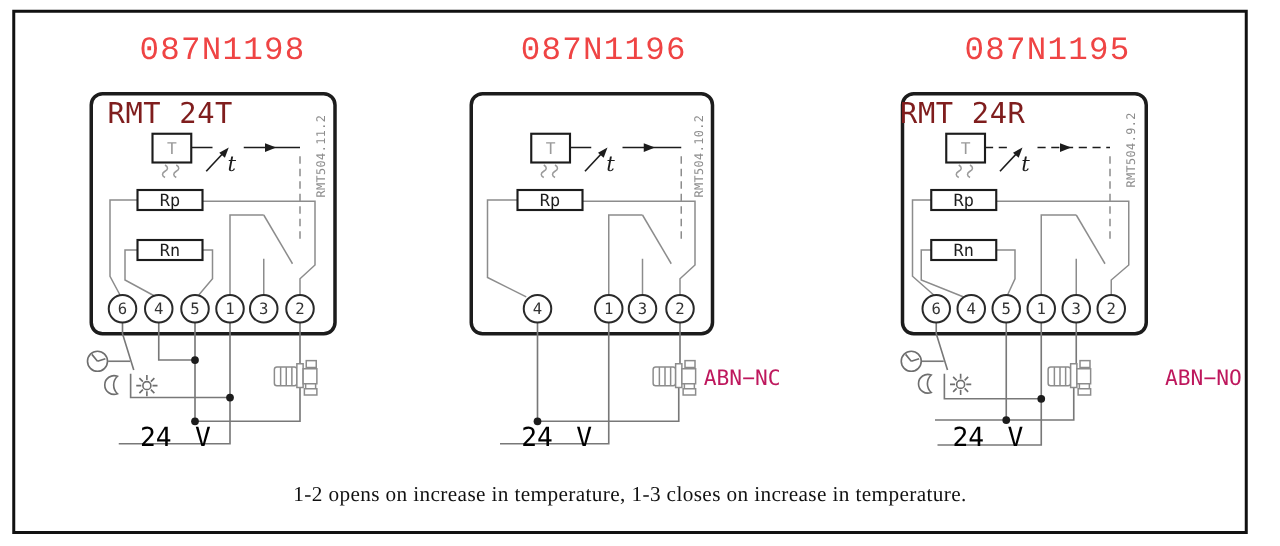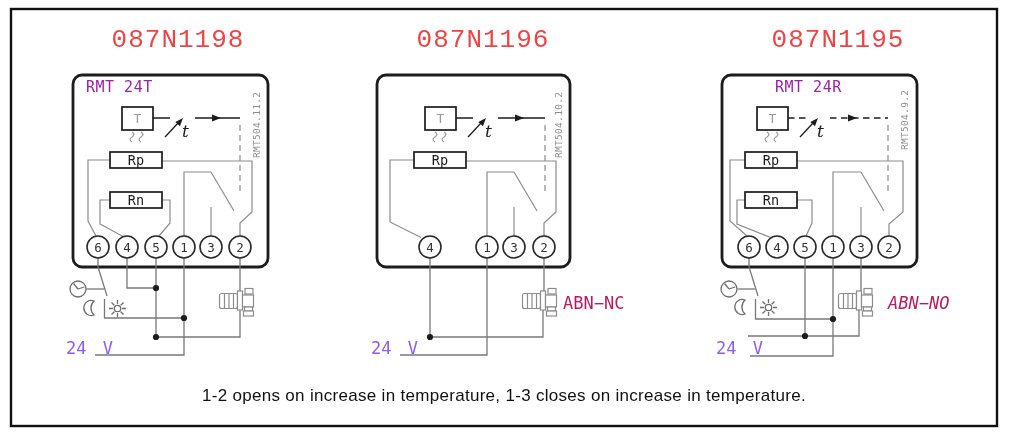--- a/index.html
+++ b/index.html
@@ -2,24 +2,24 @@
 <html><head>
 <meta charset="utf-8">
 <style>
   html,body{margin:0;padding:0;background:#fff;}
   #stage{position:relative;width:1024px;height:437px;background:#fff;overflow:hidden;
          font-family:"Liberation Sans",sans-serif;}
   #stage svg{position:absolute;left:0;top:0;}
   .abs{position:absolute;white-space:nowrap;}
   .part-number{font-family:Liberation Mono, monospace;font-size:26px;letter-spacing:1px;
                color:#ef4444;transform:translateX(-50%);font-weight:500;}
-  .model-name{font-family:"DejaVu Sans Mono",monospace;font-size:15px;letter-spacing:0.5px;color:#a21caf;}
-  .supply-label{font-family:"DejaVu Sans Mono",monospace;font-size:17px;word-spacing:6px;color:#8b5cf6;}
+  .model-name{font-family:"DejaVu Sans Mono",monospace;font-size:23px;letter-spacing:0.5px;color:#7f1d1d;}
+  .supply-label{font-family:"DejaVu Sans Mono",monospace;font-size:21px;word-spacing:6px;color:#000000;margin-left:46px;}
   .actuator-label{font-family:"DejaVu Sans Mono",monospace;font-size:17px;color:#be185d;}
-  .caption{font-family:Liberation Sans, sans-serif;font-size:17px;letter-spacing:0.3px;color:#111;
+  .caption{font-family:Liberation Serif, serif;font-size:17px;letter-spacing:0.3px;color:#111;
            left:504px;transform:translateX(-50%);}
   text{font-family:"DejaVu Sans Mono",monospace;}
   .term-num{font-size:12.5px;fill:#333;}
   .res-label{font-size:13.5px;fill:#1c1c1c;}
   .sensor-letter{font-size:13px;fill:#9a9a9a;}
   .t-italic{font-family:"DejaVu Serif",serif;font-style:italic;font-size:17px;fill:#1c1c1c;}
   .code-text{font-size:9.5px;fill:#8c8c8c;letter-spacing:0.3px;}
 </style>
 </head>
 <body>
@@ -253,24 +253,24 @@
     <text class="res-label" x="771" y="204.5" text-anchor="middle">Rn</text>
     <text class="code-text" transform="rotate(-90 908 150)" x="908" y="150">RMT504.9.2</text>
   </g>
 </svg>
 
 <div class="abs part-number" style="left:178px;top:25px;">087N1198</div>
 <div class="abs part-number" style="left:483px;top:25px;">087N1196</div>
 <div class="abs part-number" style="left:827px;top:25px;margin-left:11px;">087N1195</div>
 
 <div class="abs model-name" style="left:86px;top:78px;">RMT 24T</div>
-<div class="abs model-name" style="left:775px;top:78px;">RMT 24R</div>
+<div class="abs model-name" style="left:720px;top:78px;">RMT 24R</div>
 
 <div class="abs supply-label" style="left:66px;top:338px;">24 V</div>
 <div class="abs supply-label" style="left:371px;top:338px;">24 V</div>
 <div class="abs supply-label" style="left:716px;top:338px;">24 V</div>
 
 <div class="abs actuator-label" style="left:563px;top:293px;">ABN−NC</div>
-<div class="abs actuator-label" style="left:888px;top:293px;font-style:italic;">ABN−NO</div>
+<div class="abs actuator-label" style="left:932px;top:293px;">ABN−NO</div>
 
 <div class="abs caption" style="top:386px;">1-2 opens on increase in temperature, 1-3 closes on increase in temperature.</div>
 
 </div>
 
 </body></html>

